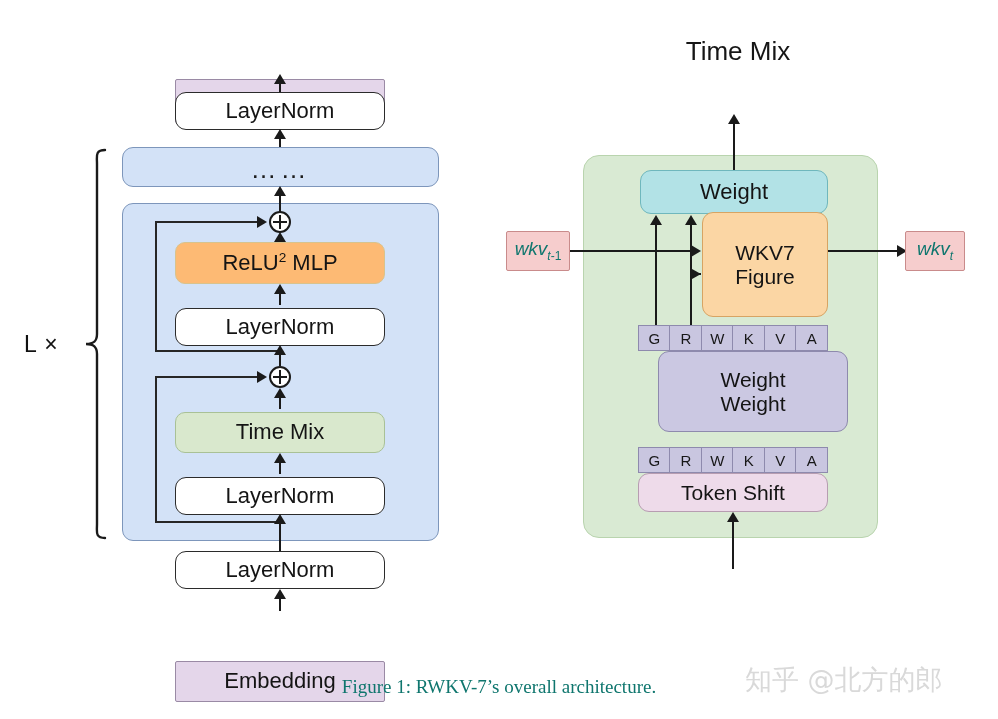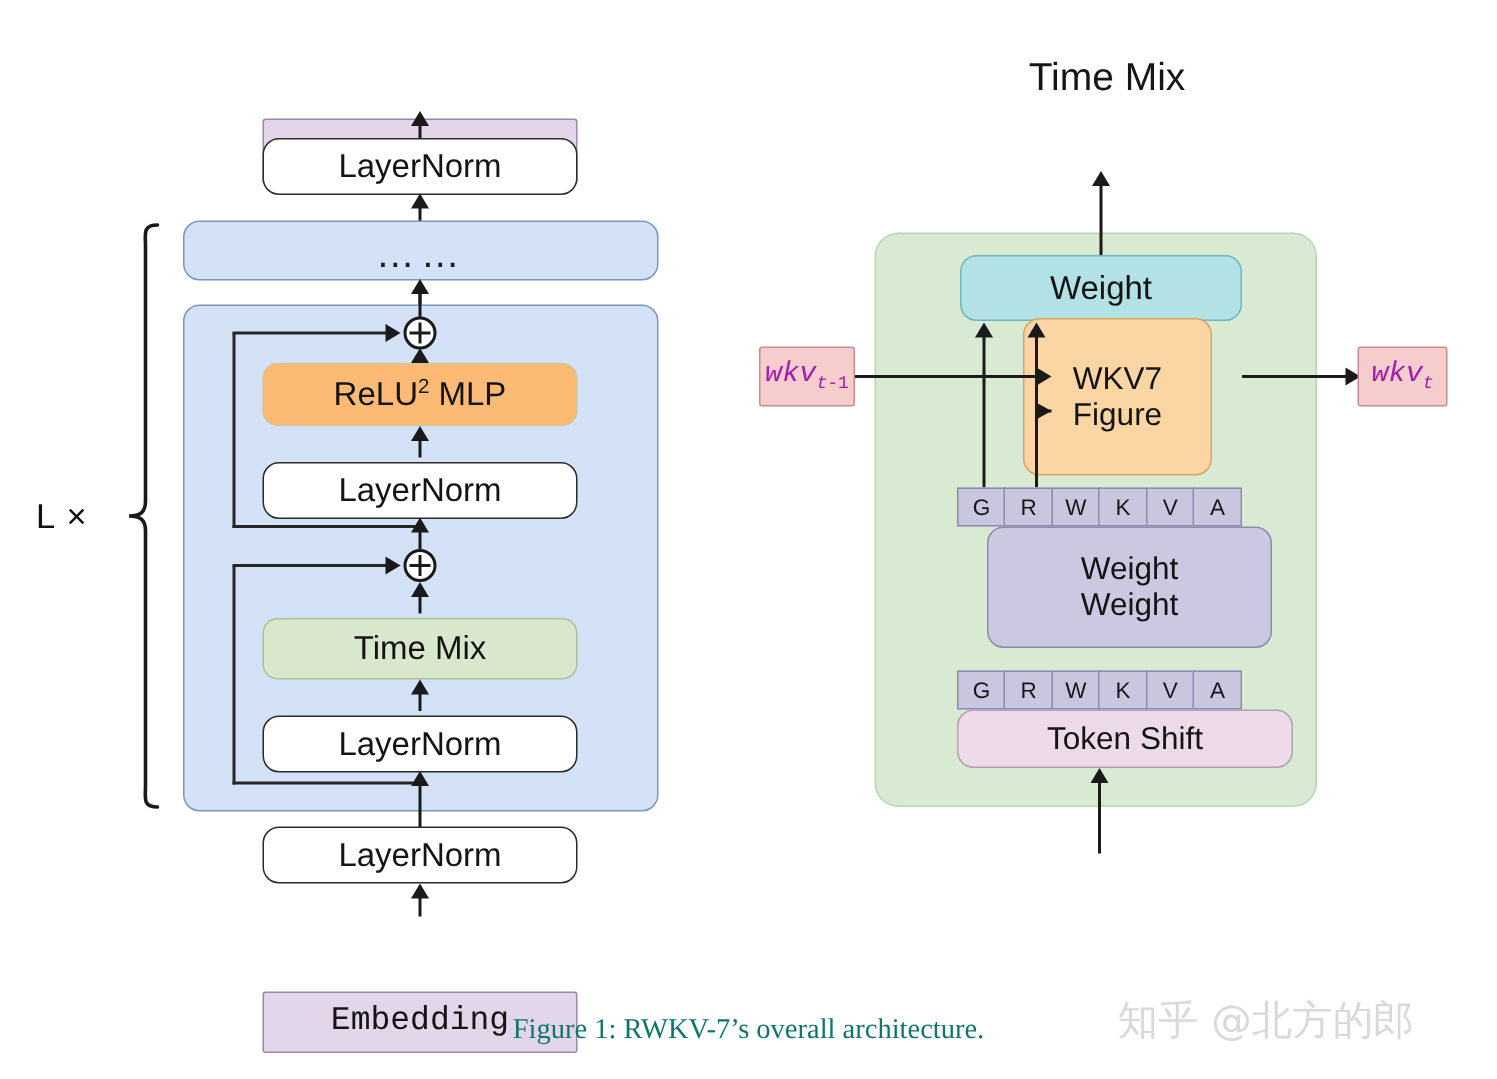--- a/index.html
+++ b/index.html
@@ -84,22 +84,22 @@
   .strip .cell{
     flex:1 1 0;display:flex;align-items:center;justify-content:center;
     font-size:15px;color:#171717;
     background:#c9c6e0;border:1.2px solid #8e8aad;
     margin-left:-1.2px;box-sizing:border-box;
   }
   .strip .cell:first-child{margin-left:0;}
 
   
   .mathlbl{
-    font-family:Liberation Mono, monospace;font-style:italic;
-    font-size:19px;color:#a21caf;white-space:nowrap;
+    font-family:Liberation Sans, sans-serif;font-style:italic;
+    font-size:19px;color:#0f766e;white-space:nowrap;
   }
   .mathlbl sub{font-size:12px;font-style:italic;}
   .mathlbl sub .up{font-style:normal;}
 
   
   .caption{
     position:absolute;width:100%;text-align:center;
     font-family:Liberation Serif, serif;font-size:19px;color:#0f766e;
   }
   .watermark{
@@ -188,21 +188,21 @@
   <div class="ln vline" style="left:279px;top:517px;width:2px;height:36px;"></div>
   <div class="arrow-up" style="left:274px;top:514px;"></div>
 
   <div class="node plain t22" style="left:175px;top:551px;width:210px;height:38px;">
     <span>LayerNorm</span>
   </div>
 
   <div class="ln vline" style="left:279px;top:591px;width:2px;height:20px;"></div>
   <div class="arrow-up" style="left:274px;top:589px;"></div>
 
-  <div class="node purple t22" style="left:175px;top:613px;width:210px;height:41px;font-family:Liberation Mono, monospace;">
+  <div class="node purple t22" style="left:175px;top:613px;width:210px;height:41px;">
     <span>Embedding</span>
   </div>
 
   <div class="brace" style="left:83px;top:148px;">
     <svg width="26" height="392" viewBox="0 0 26 392">
       <path d="M22 2 C12 2, 14 8, 14 16 L14 186 C14 194, 10 196, 3 196 C10 196, 14 198, 14 206 L14 376 C14 384, 12 390, 22 390" fill="none" stroke="#1a1a1a" stroke-width="2.4" stroke-linecap="round"></path>
     </svg>
   </div>
   <div class="lx" style="left:24px;top:331px;">L ×</div>
 
@@ -210,21 +210,21 @@
 
   <div class="node panel-green" style="left:583px;top:155px;width:295px;height:383px;"></div>
 
   <div class="ln vline" style="left:733px;top:117px;width:2px;height:62px;"></div>
   <div class="arrow-up" style="left:728px;top:114px;"></div>
 
   <div class="node teal t22" style="left:640px;top:170px;width:188px;height:44px;">
     <span>Weight</span>
   </div>
 
-  <div class="node orange t21" style="left:682px;top:212px;width:126px;height:105px;flex-direction:column;">
+  <div class="node orange t21" style="left:702px;top:212px;width:126px;height:105px;flex-direction:column;">
     <span>WKV7</span>
     <span>Figure</span>
   </div>
 
   <div class="node redbox" style="left:506px;top:231px;width:64px;height:40px;">
     <span class="mathlbl">
       <span>wkv</span><sub><span>t</span><span class="up">-1</span></sub>
     </span>
   </div>
 
@@ -265,21 +265,21 @@
 
   <div class="strip" style="left:638px;top:447px;width:190px;height:26px;">
     <div class="cell">G</div>
     <div class="cell">R</div>
     <div class="cell">W</div>
     <div class="cell">K</div>
     <div class="cell">V</div>
     <div class="cell">A</div>
   </div>
 
-  <div class="node pinkbox t21" style="left:638px;top:473px;width:224px;height:39px;">
+  <div class="node pinkbox t21" style="left:638px;top:473px;width:190px;height:39px;">
     <span>Token Shift</span>
   </div>
 
   <div class="ln vline" style="left:732px;top:517px;width:2px;height:52px;"></div>
   <div class="arrow-up" style="left:727px;top:512px;"></div>
 
   <div class="caption" style="left:0;top:676px;">Figure 1: RWKV-7’s overall architecture.</div>
 
   <div class="watermark" style="left:745px;top:662px;">知乎 @北方的郎</div>
 

